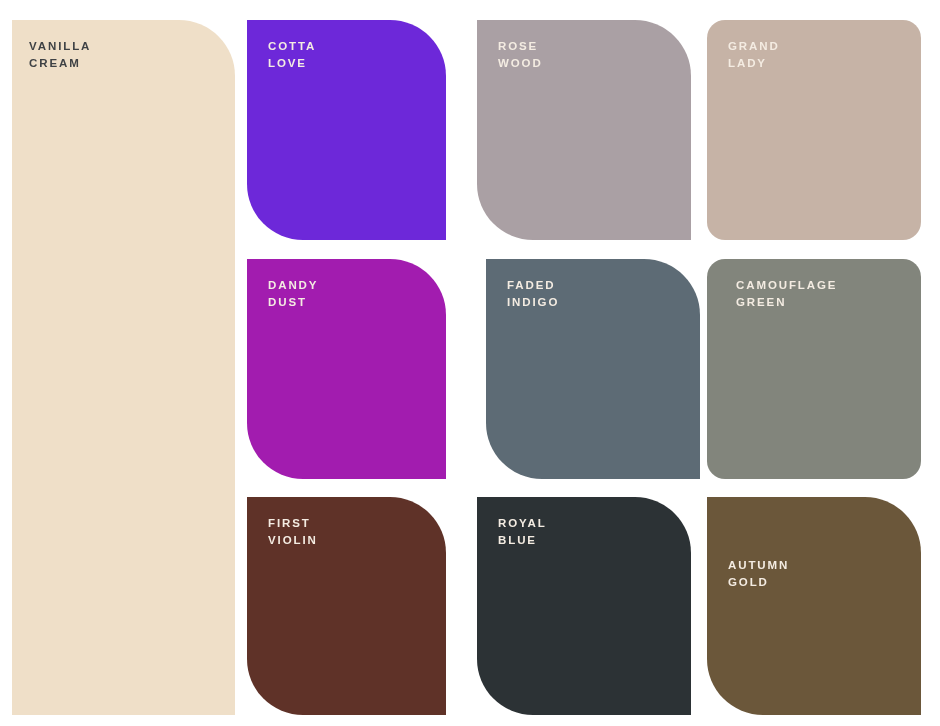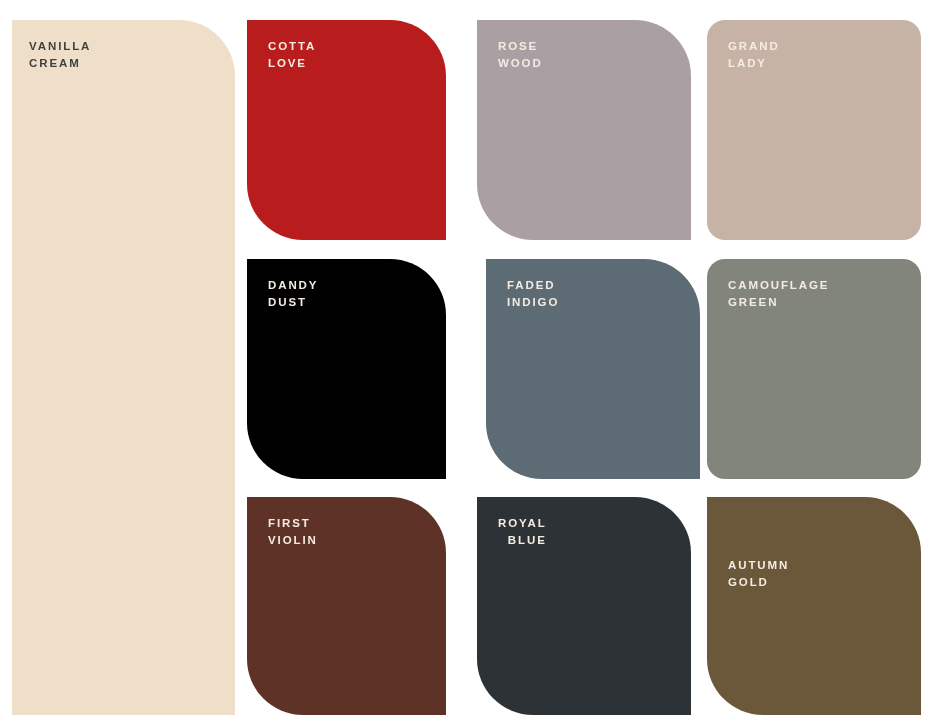--- a/index.html
+++ b/index.html
@@ -75,57 +75,57 @@
 </head>
 <body style="background: rgb(255, 255, 255);">
 
 <div id="palette-board">
 
   <div class="swatch tall" style="background: rgb(239, 223, 200);">
     <p class="swatch-label label-dark" style="color: rgb(63, 66, 69);">VANILLA
 CREAM</p>
   </div>
 
-  <div class="swatch col-2 row-1" style="background: #b91c1c;">
+  <div class="swatch col-2 row-1" style="background: #6d28d9;">
     <p class="swatch-label label-light" style="color: rgb(244, 236, 226);">COTTA
 LOVE</p>
   </div>
 
-  <div class="swatch col-2 row-2" style="background: #000000;">
+  <div class="swatch col-2 row-2" style="background: #a21caf;">
     <p class="swatch-label label-light" style="color: rgb(244, 236, 226);">DANDY
 DUST</p>
   </div>
 
   <div class="swatch col-2 row-3" style="background: rgb(95, 50, 40);">
     <p class="swatch-label label-light" style="color: rgb(244, 236, 226);">FIRST
 VIOLIN</p>
   </div>
 
   <div class="swatch col-3 row-1" style="background: rgb(170, 160, 164);">
     <p class="swatch-label label-light" style="color: rgb(244, 236, 226);">ROSE
 WOOD</p>
   </div>
 
   <div class="swatch col-3 row-2" style="background: rgb(93, 107, 117); margin-left: 9px;">
     <p class="swatch-label label-light" style="color: rgb(244, 236, 226);">FADED
 INDIGO</p>
   </div>
 
-  <div class="swatch col-3 row-3" style="background: rgb(44, 50, 53); text-align: right;">
+  <div class="swatch col-3 row-3" style="background: rgb(44, 50, 53);">
     <p class="swatch-label label-light" style="color: rgb(244, 236, 226);">ROYAL
 BLUE</p>
   </div>
 
   <div class="swatch col-4 row-1" style="background: rgb(198, 179, 166);">
     <p class="swatch-label label-light" style="color: rgb(244, 236, 226);">GRAND
 LADY</p>
   </div>
 
   <div class="swatch col-4 row-2" style="background: rgb(130, 133, 124);">
-    <p class="swatch-label label-light" style="color: rgb(244, 236, 226);">CAMOUFLAGE
+    <p class="swatch-label label-light" style="color: rgb(244, 236, 226); margin-left: 8px;">CAMOUFLAGE
 GREEN</p>
   </div>
 
   <div class="swatch col-4 row-3" style="background: rgb(107, 87, 58);">
     <p class="swatch-label label-light" style="color: rgb(244, 236, 226); margin-top: 42px;">AUTUMN
 GOLD</p>
   </div>
 
 </div>
 

